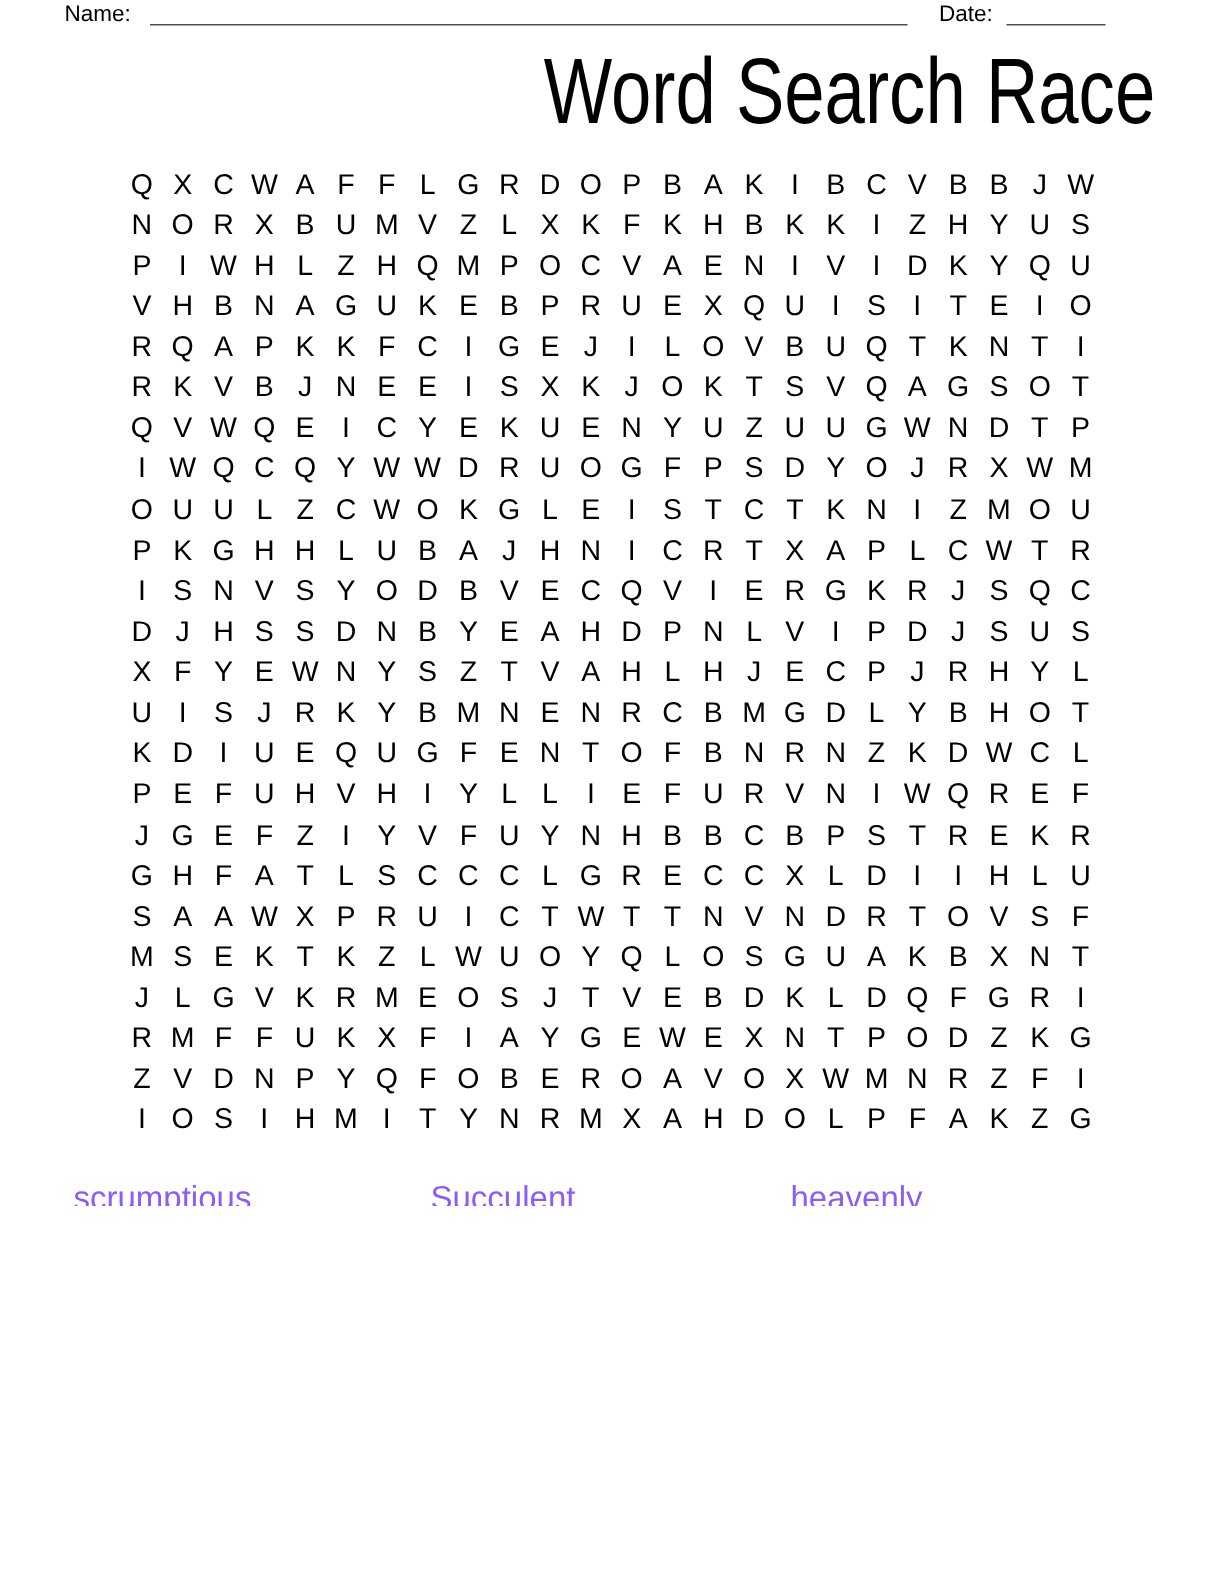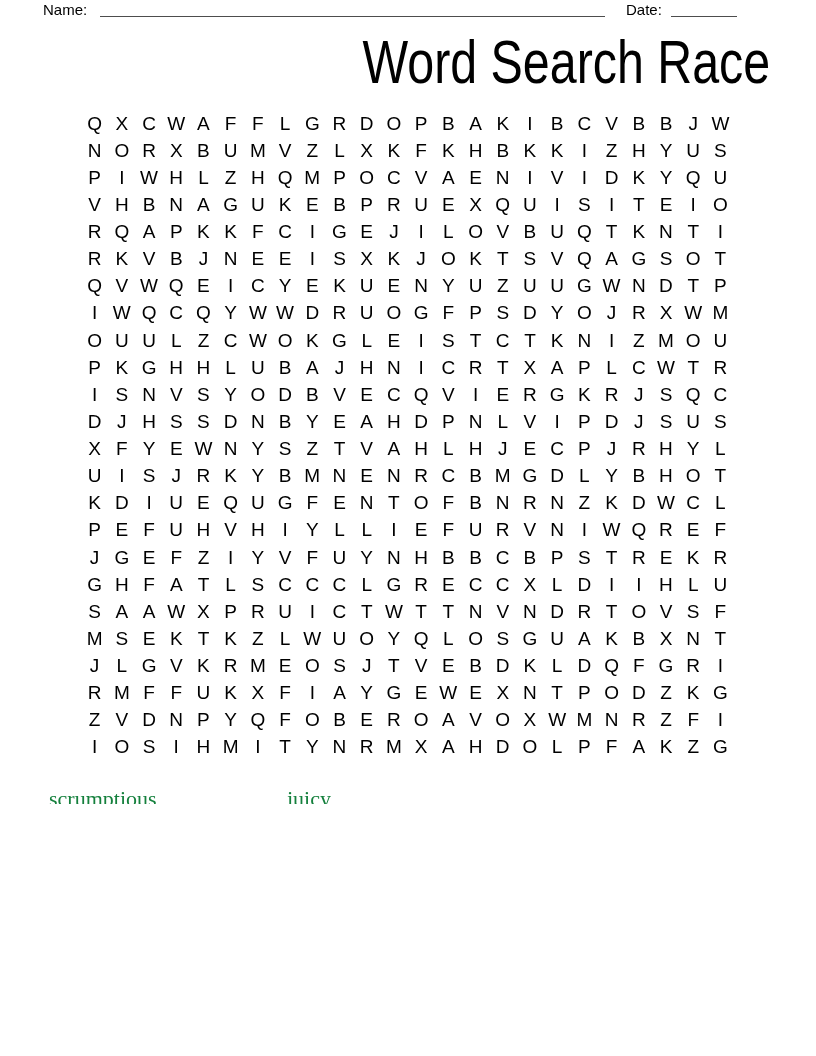--- a/index.html
+++ b/index.html
@@ -81,23 +81,22 @@
     position: absolute;
     top: 777px;
   }
   .word-col-1 { left: 49px; }
   .word-col-2 { left: 287px; }
   .word-col-3 { left: 527px; }
   .word-item {
     height: 44.5px;
     line-height: 44.5px;
     font-size: 22px;
-    color: #15803d;
+    color: #8b5cf6;
     white-space: nowrap;
-    font-family: Liberation Serif, serif;
   }
 </style>
 </head>
 <body>
 
 <div class="page">
 
   <div class="hdr-label name-label">Name:</div>
   <div class="fill-line name-line"></div>
   <div class="hdr-label date-label">Date:</div>
@@ -685,18 +684,20 @@
       <div class="grid-cell">Z</div>
       <div class="grid-cell">G</div>
     </div>
 
   <div class="word-col word-col-1">
       <div class="word-item">scrumptious</div>
       <div class="word-item">delicious</div>
       <div class="word-item">divine</div>
     </div>
   <div class="word-col word-col-2">
+      <div class="word-item">Succulent</div>
       <div class="word-item">juicy</div>
     </div>
   <div class="word-col word-col-3">
+      <div class="word-item">heavenly</div>
     </div>
 
 </div>
 
 </body></html>

